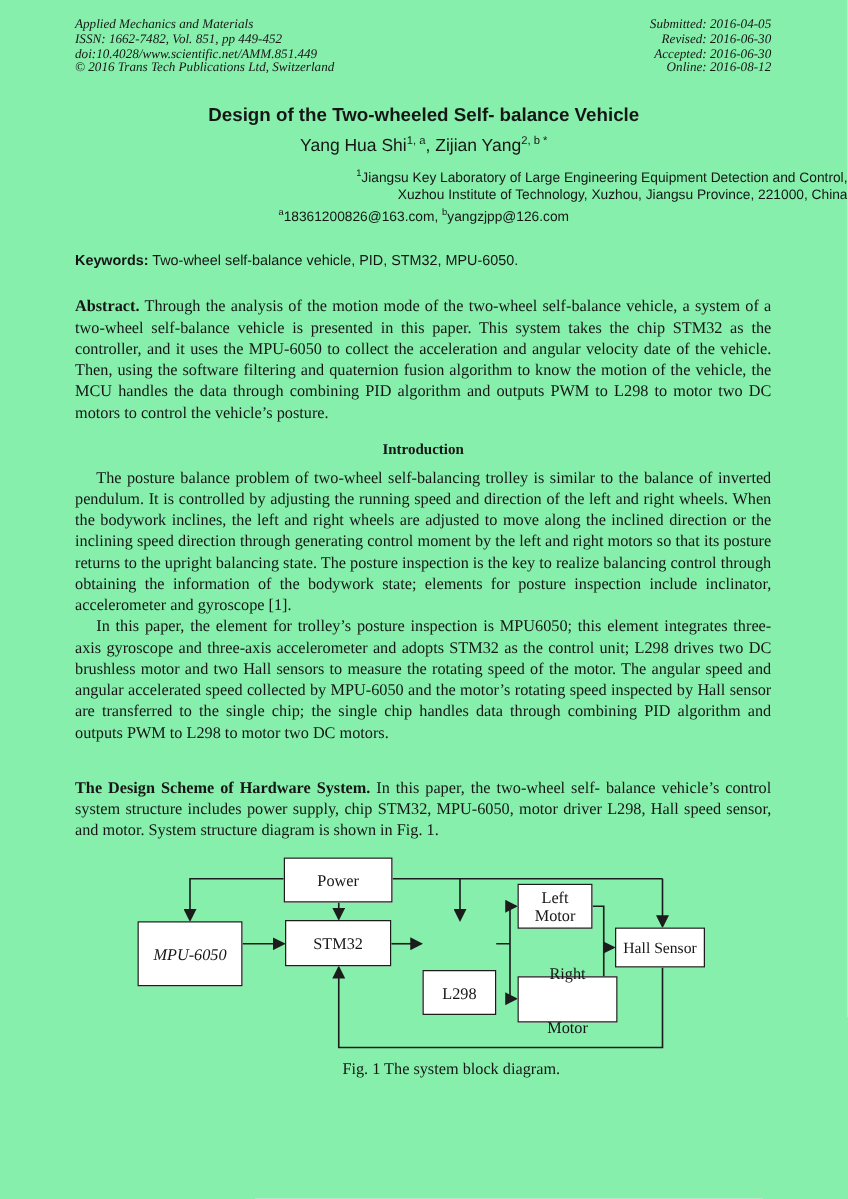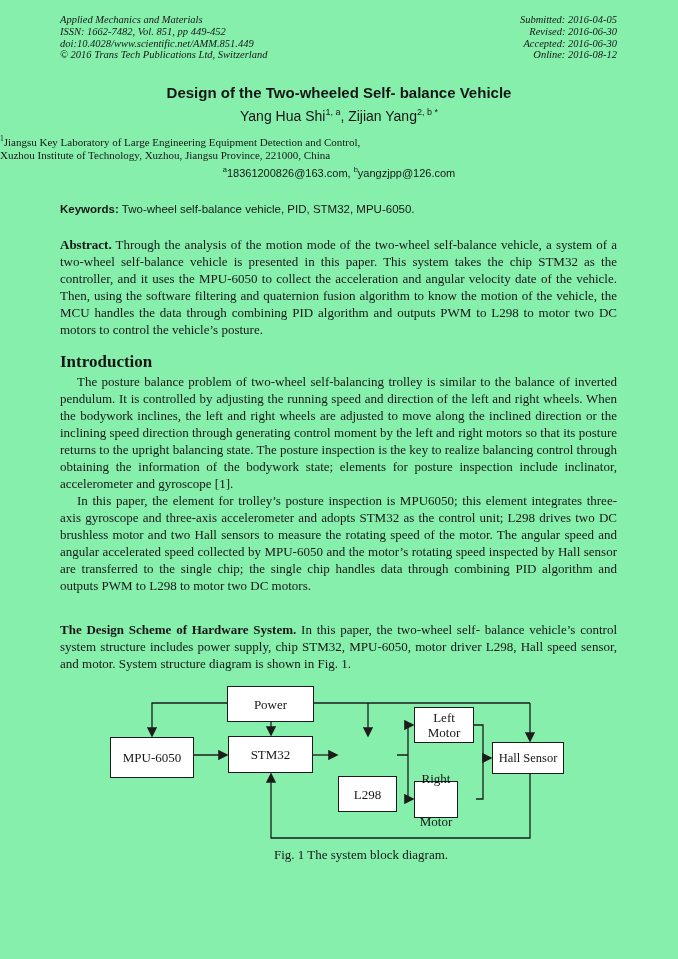--- a/index.html
+++ b/index.html
@@ -29,22 +29,22 @@
   }
   .authors{
     position:absolute;top:107px;left:0;right:0;
     text-align:center;
     font-family:"Liberation Sans", sans-serif;
     font-size:14px;
   }
   .authors sup{font-size:9px;}
   .affil{
     position:absolute;top:132px;left:0;right:0;
-    text-align:left;
-    font-family:Liberation Serif, serif;
+    text-align:right;
+    font-family:Liberation Sans, sans-serif;
     font-size:11px;line-height:13.5px;
   }
   .affil sup{font-size:7.5px;}
   .emails{
     position:absolute;top:165px;left:0;right:0;
     text-align:center;
     font-family:"Liberation Sans", sans-serif;
     font-size:11px;
   }
   .emails sup{font-size:7.5px;}
@@ -60,43 +60,43 @@
     text-align:justify;
     margin:0;
   }
   .indent{text-indent:17px;}
   .h-abs{top:236px;}
   .h-introhead{top:352px;}
   .h-introbody{top:373px;}
   .h-deshead{top:599px;}
   .h-hw{top:621px;}
   .shead{
-    font-size:17px;font-weight:bold;margin:0;
+    font-size:12px;font-weight:bold;margin:0;text-align:center;
   }
   
   .diagram{
     position:absolute;left:100px;top:680px;width:480px;height:168px;
   }
   .diagram svg{position:absolute;left:0;top:0;}
   .dbox{
     position:absolute;
     border:1.5px solid #1c1c1c;
     background:#ffffff;
     display:flex;flex-direction:column;align-items:center;justify-content:center;
     font-family:"Liberation Serif", serif;
     font-size:13px;line-height:15px;
     text-align:center;white-space:nowrap;
     box-sizing:border-box;
   }
   .b-power{left:127px;top:6px;width:87px;height:36px;}
-  .b-mpu{left:10px;top:57px;width:84px;height:41px;}
+  .b-mpu{left:10px;top:57px;width:84px;height:52px;font-style:italic;}
   .b-stm32{left:128px;top:56px;width:85px;height:37px;}
   .b-l298{left:238px;top:57px;width:59px;height:36px;margin-top:39px;}
   .b-lmotor{left:314px;top:27px;width:60px;height:36px;}
-  .b-rmotor{left:314px;top:101px;width:44px;height:37px;gap:28px;}
+  .b-rmotor{left:314px;top:101px;width:80px;height:37px;gap:28px;}
   .b-hall{left:392px;top:62px;width:72px;height:32px;font-size:12.5px;}
   .figcap{
     position:absolute;top:847px;left:0;right:0;
     text-align:center;font-size:13px;
     font-family:"Liberation Serif", serif;
     margin-left:44px;
   }
 </style>
 </head>
 <body>

